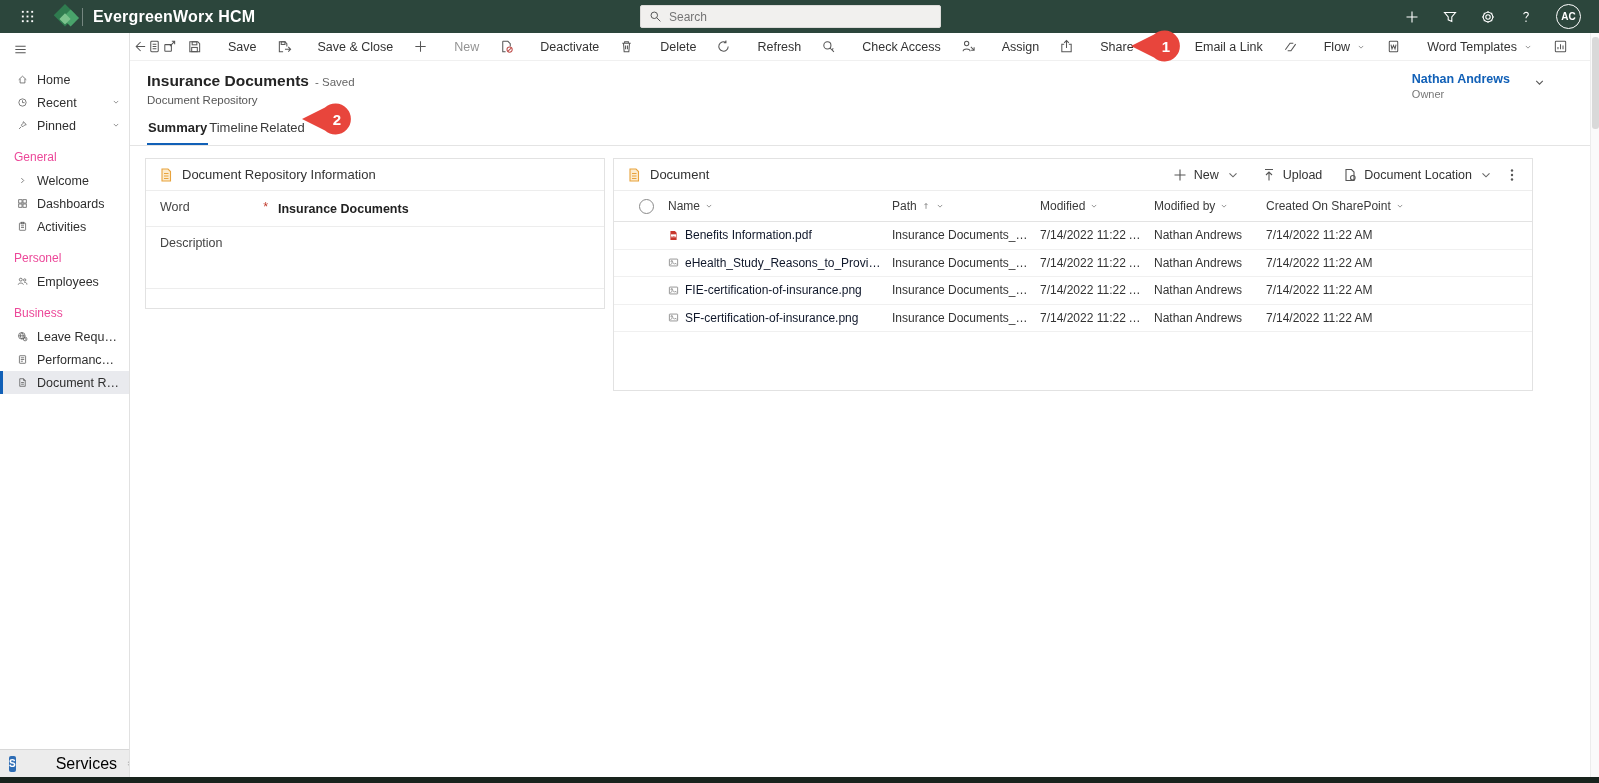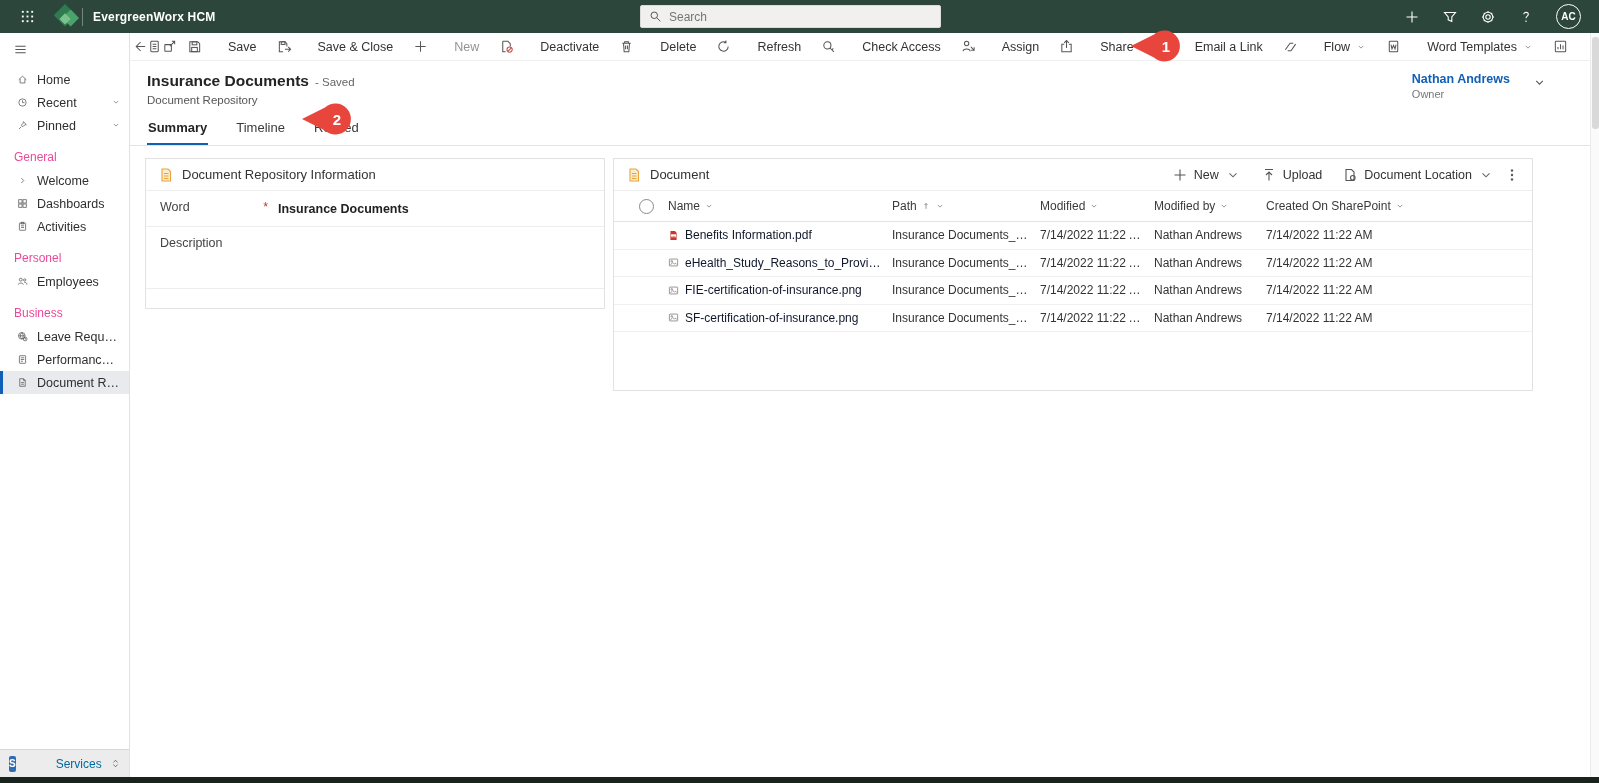--- a/index.html
+++ b/index.html
@@ -10,42 +10,42 @@
   .ic { width:15px; height:15px; stroke:#565656; fill:none; stroke-width:1.1; flex:0 0 auto; }
   .ic.w { stroke:#fff; }
   .ic.chev { width:10px; height:10px; stroke:#666; }
   .ic.sm { width:11px; height:11px; }
 
   
   .topbar { height:33px; background:#2C463C; display:flex; align-items:center; color:#fff; padding:0 12px; position:relative; }
   .waffle { width:30px; display:flex; justify-content:center; cursor:pointer; }
   .logo { width:30px; height:30px; margin-left:8px; }
   .brand-sep { width:1px; height:18px; background:rgba(255,255,255,.35); margin:0 10px 0 2px; }
-  .appname { font-size:12px; font-weight:700; letter-spacing:.2px; }
+  .appname { font-size:16px; font-weight:700; letter-spacing:.2px; }
   .tb-search { position:absolute; left:640px; top:5px; width:301px; height:23px; background:#f1f0ee; border:1px solid #dcdbd9; border-radius:2px; display:flex; align-items:center; gap:7px; padding:0 8px; color:#333; }
   .tb-search input { border:none; outline:none; background:transparent; font-family:inherit; font-size:12px; color:#333; width:100%; }
   .tb-search .ic { stroke:#444; width:13px; height:13px; }
   .tb-right { margin-left:auto; display:flex; align-items:center; gap:22px; padding-right:6px; }
   .tb-right .ic { width:16px; height:16px; cursor:pointer; }
   .avatar { width:25px; height:25px; border:1.5px solid #fff; border-radius:50%; display:flex; align-items:center; justify-content:center; font-size:10px; font-weight:700; color:#fff; cursor:pointer; }
 
   
   .shell { display:flex; height:744px; }
 
   
   .sidebar { width:130px; border-right:1px solid #e1e1e1; background:#fff; display:flex; flex-direction:column; overflow:hidden; }
   .hamburger { padding:9px 0 8px 13px; cursor:pointer; }
   .side-item { display:flex; align-items:center; gap:9px; height:23px; padding:0 8px 0 14px; cursor:pointer; border-left:3px solid transparent; }
   .side-item .lbl { white-space:nowrap; overflow:hidden; text-overflow:ellipsis; font-size:12.5px; color:#2f2f2f; }
   .side-item .trail { margin-left:auto; }
   .side-item.selected { background:#e9eaee; border-left:3px solid #1160B7; }
   .side-group { padding:13px 14px 5px; font-size:12px; color:#ec4899; }
   .side-services { margin-top:auto; height:28px; background:#ececec; border-top:1px solid #d8d8d8; display:flex; align-items:center; gap:8px; padding:0 9px; cursor:pointer; }
   .svc-badge { width:16px; height:16px; background:#2E6DB5; border-radius:2px; color:#fff; font-size:10px; font-weight:700; display:flex; align-items:center; justify-content:center; }
-  .side-services .lbl { font-size:12px; color:#0369a1;margin-left:32px; }
+  .side-services .lbl { font-size:16px; color:#000000;margin-left:32px; }
   .side-services .trail { margin-left:auto; }
 
   
   .main { flex:1; position:relative; background:#fff; overflow:hidden; }
 
   
   .cmdbar { height:28px; display:flex; align-items:center; padding:0 2px; border-bottom:1px solid #f0f0f0; color:#333; }
   .cmd-icon-btn { width:30px; height:100%; display:flex; align-items:center; justify-content:center; cursor:pointer; }
   .cmd-sep { width:1px; height:17px; background:#e7e7e7; }
   .cmd-item { display:flex; align-items:center; gap:6px; padding:0 10px; height:100%; cursor:pointer; white-space:nowrap; }
@@ -56,21 +56,21 @@
   .header-row { display:flex; align-items:flex-start; padding:11px 52px 0 17px; }
   .title-line { font-size:15.5px; font-weight:700; color:#242424; }
   .title-line .status { font-size:11.5px; font-weight:400; color:#666; margin-left:6px; }
   .entity { font-size:11.5px; color:#555; margin-top:4px; }
   .owner-box { margin-left:auto; display:flex; align-items:flex-start; gap:22px; }
   .owner-name { font-size:12.5px; font-weight:700; color:#1160B7; cursor:pointer; }
   .owner-role { font-size:11px; color:#777; margin-top:2px; }
   .hdr-chev { margin-top:3px; cursor:pointer; }
 
   
-  .tabs { display:flex; gap:27px; padding:0 17px; margin-top:9px; border-bottom:1px solid #e4e4e4; }
+  .tabs { display:flex; padding:0 17px; margin-top:9px; border-bottom:1px solid #e4e4e4; }
   .tab { font-size:13px; color:#3a3a3a; padding:5px 1px 8px; cursor:pointer; border-bottom:2px solid transparent; }
   .tab.active { font-weight:700; color:#242424; border-bottom:2px solid #1160B7; }
 
   
   .cards { display:flex; align-items:flex-start; gap:8px; padding:12px 15px 0; }
   .card { background:#fff; border:1px solid #e2e2e2; }
   .card-head { display:flex; align-items:center; gap:8px; height:32px; padding:0 12px; font-size:13px; color:#333; border-bottom:1px solid #ededed; }
   .card-head .ic { width:16px; height:16px; }
 
   .card.info { width:460px; height:151px; }

